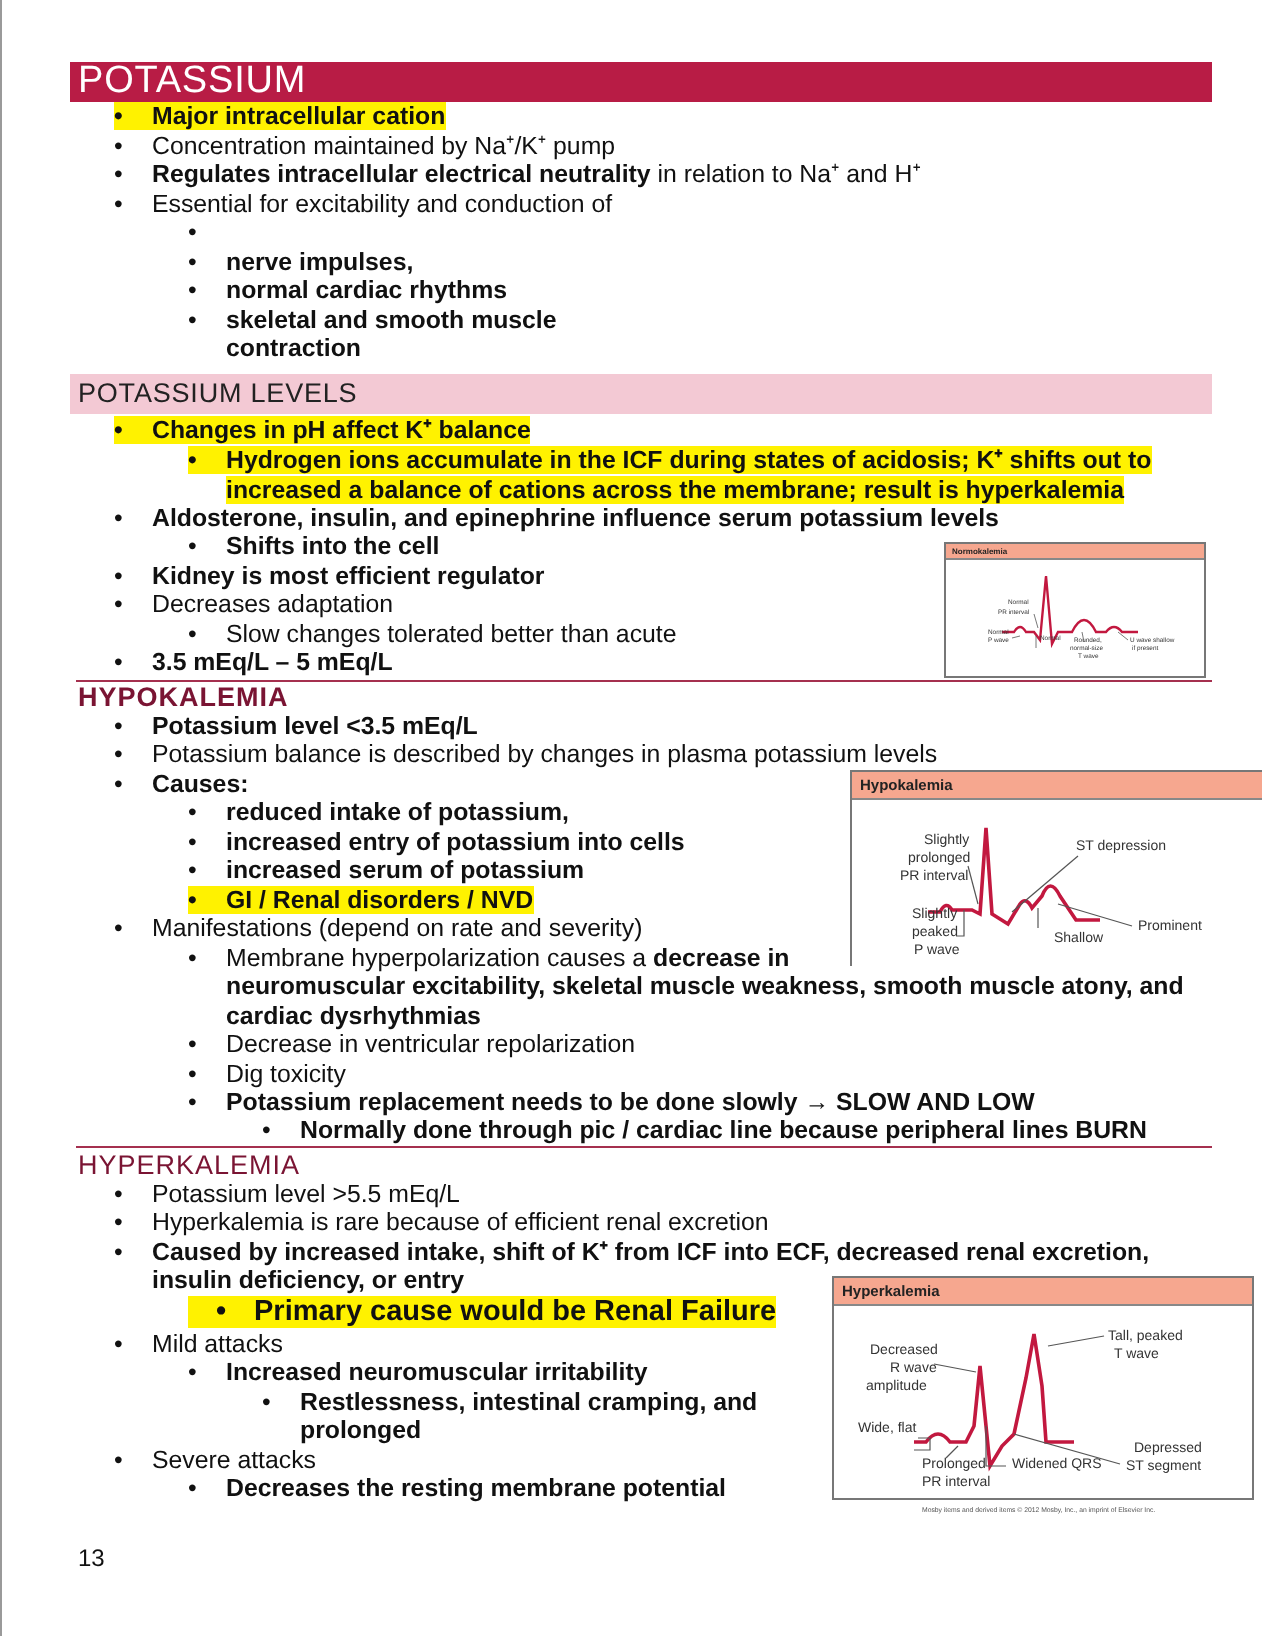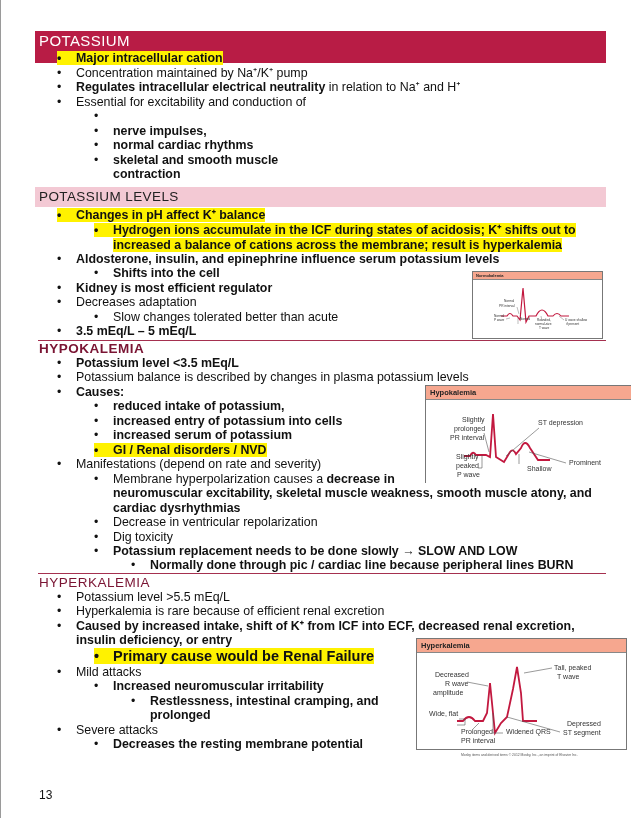--- a/index.html
+++ b/index.html
@@ -2,22 +2,22 @@
 <html><head>
   <meta charset="utf-8">
   <style>
     html, body { margin: 0; padding: 0; }
     body {
       width: 640px; height: 818px; background: #ffffff; position: relative; overflow: hidden;
       font-family: "Liberation Sans", sans-serif; color: #111; font-size: 12.4px;
     }
     .page-edge { position: absolute; left: 0; top: 0; width: 1px; height: 818px; background: #9a9a9a; }
     .banner-red {
-      position: absolute; left: 35px; top: 31px; width: 571px; height: 32px;
-      background: #b81c45; color: #fff; font-size: 15px; letter-spacing: 0.4px;
+      position: absolute; left: 35px; top: 31px; width: 571px; height: 20px;
+      background: #b81c45; color: #fff; font-size: 19px; letter-spacing: 0.4px;
       line-height: 20px; padding-left: 4px; box-sizing: border-box;
     }
     .banner-pink {
       position: absolute; left: 35px; top: 187px; width: 571px; height: 20px;
       background: #f3c9d4; color: #222; font-size: 13.5px; letter-spacing: 0.4px;
       line-height: 20px; padding-left: 4px; box-sizing: border-box;
     }
     .title-line { position: absolute; left: 38px; height: 1px; background: #a5304f; width: 568px; }
     .sec-title { position: absolute; left: 39px; font-size: 13.5px; letter-spacing: 0.5px; }
     .sec-title.bold { font-weight: bold; color: #7a1433; }
@@ -25,31 +25,31 @@
     .line { position: absolute; white-space: nowrap; line-height: 14.5px; }
     .l1 { left: 57px; }
     .l2 { left: 94px; }
     .l3 { left: 131px; }
     .bul { display: inline-block; width: 19px; }
     .b { font-weight: bold; }
     .hl { background: #fff200; margin-top: 24px; }
     .cont-l1 { left: 76px; }
     .cont-l2 { left: 113px; }
     .cont-l3 { left: 150px; }
-    .big { font-size: 14.5px; font-weight: bold; }
+    .big { font-size: 14.5px; font-weight: bold; padding-left: 14px; }
     .fig {
       position: absolute; border: 1px solid #777; background: #fff; box-sizing: border-box;
     }
     .fig-head {
       background: #f6a78f; color: #222; font-weight: bold; font-size: 7.5px; padding: 2px 4px;
       border-bottom: 1px solid #888;
     }
     .fig svg { display: block; }
     .fig-caption { position: absolute; font-size: 3.4px; color: #555; white-space: nowrap; }
-    .page-num { position: absolute; left: 39px; top: 772px; font-size: 12px; margin-top: 16px; }
+    .page-num { position: absolute; left: 39px; top: 772px; font-size: 12px; }
   </style>
 </head>
 <body>
 
 <div class="page-edge"></div>
 
 <div class="banner-red">POTASSIUM</div>
 
 <div class="line l1" style="top:51px"><span class="hl b"><span class="bul">•</span><span>Major intracellular cation</span></span></div>
 <div class="line l1" style="top:66px"><span class="bul">•</span><span>Concentration maintained by Na⁺/K⁺ pump</span></div>

